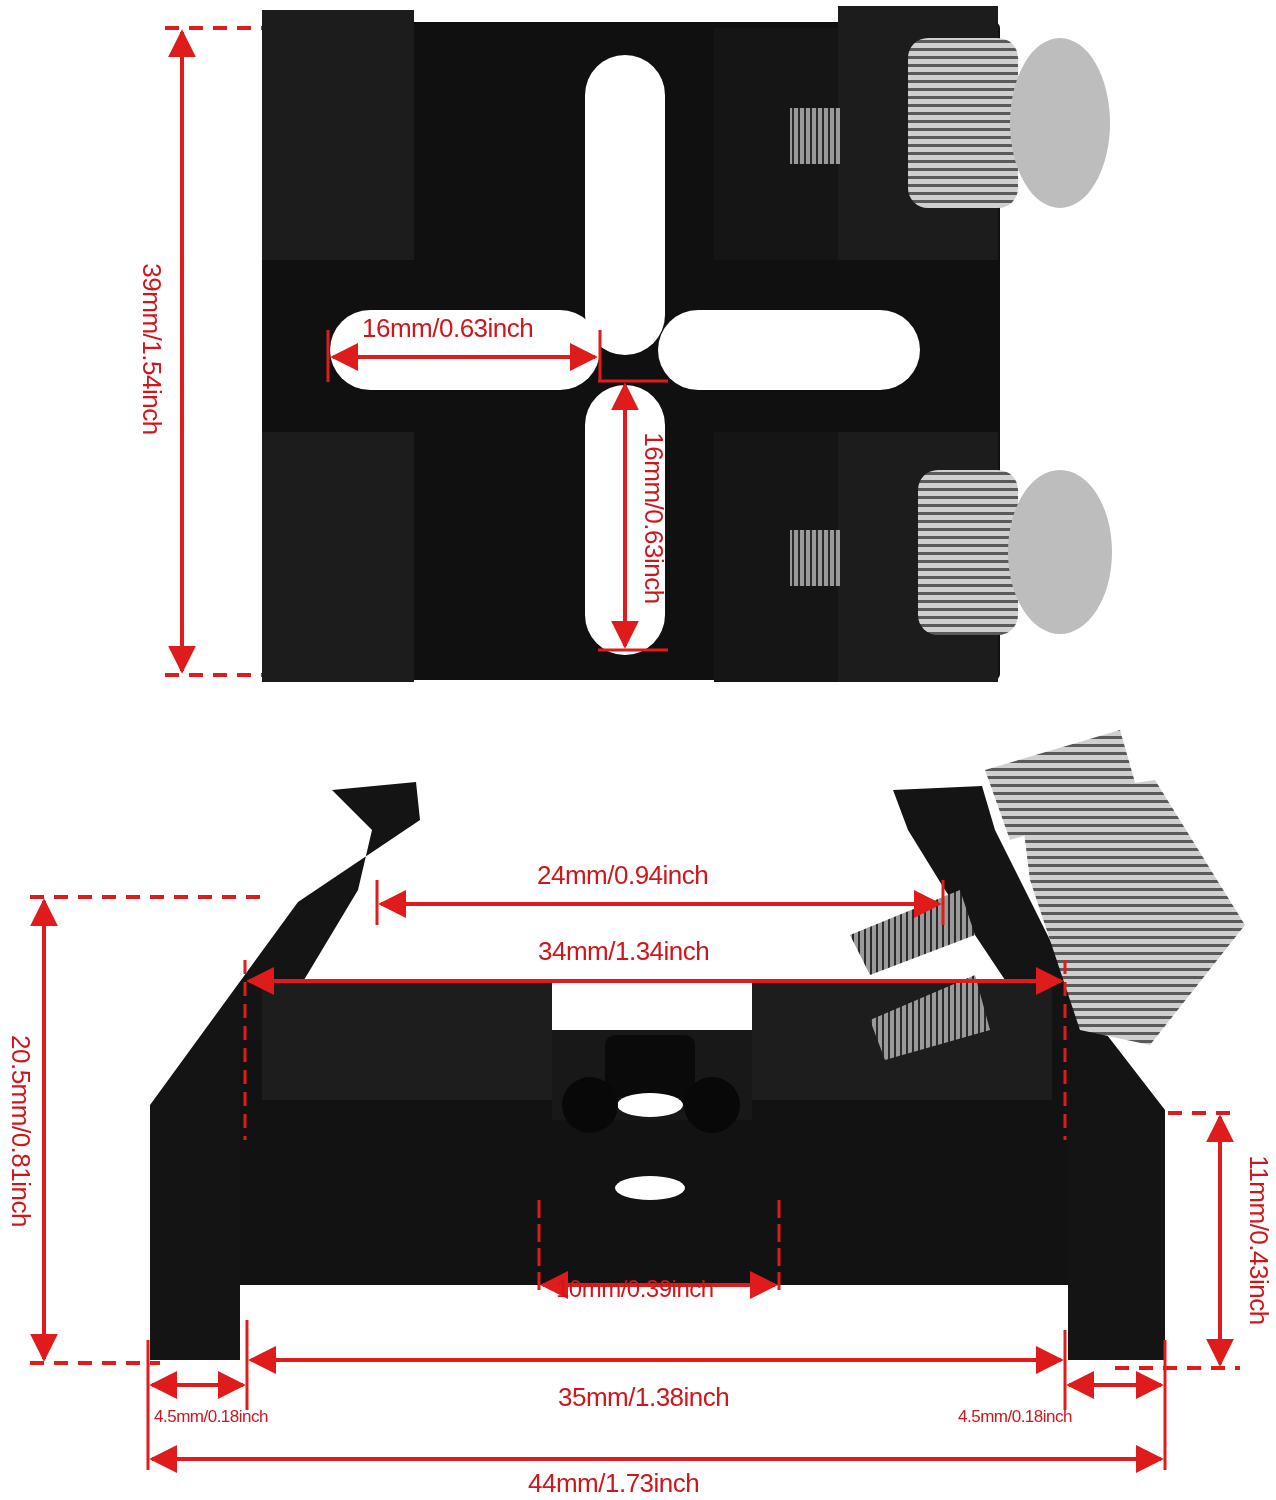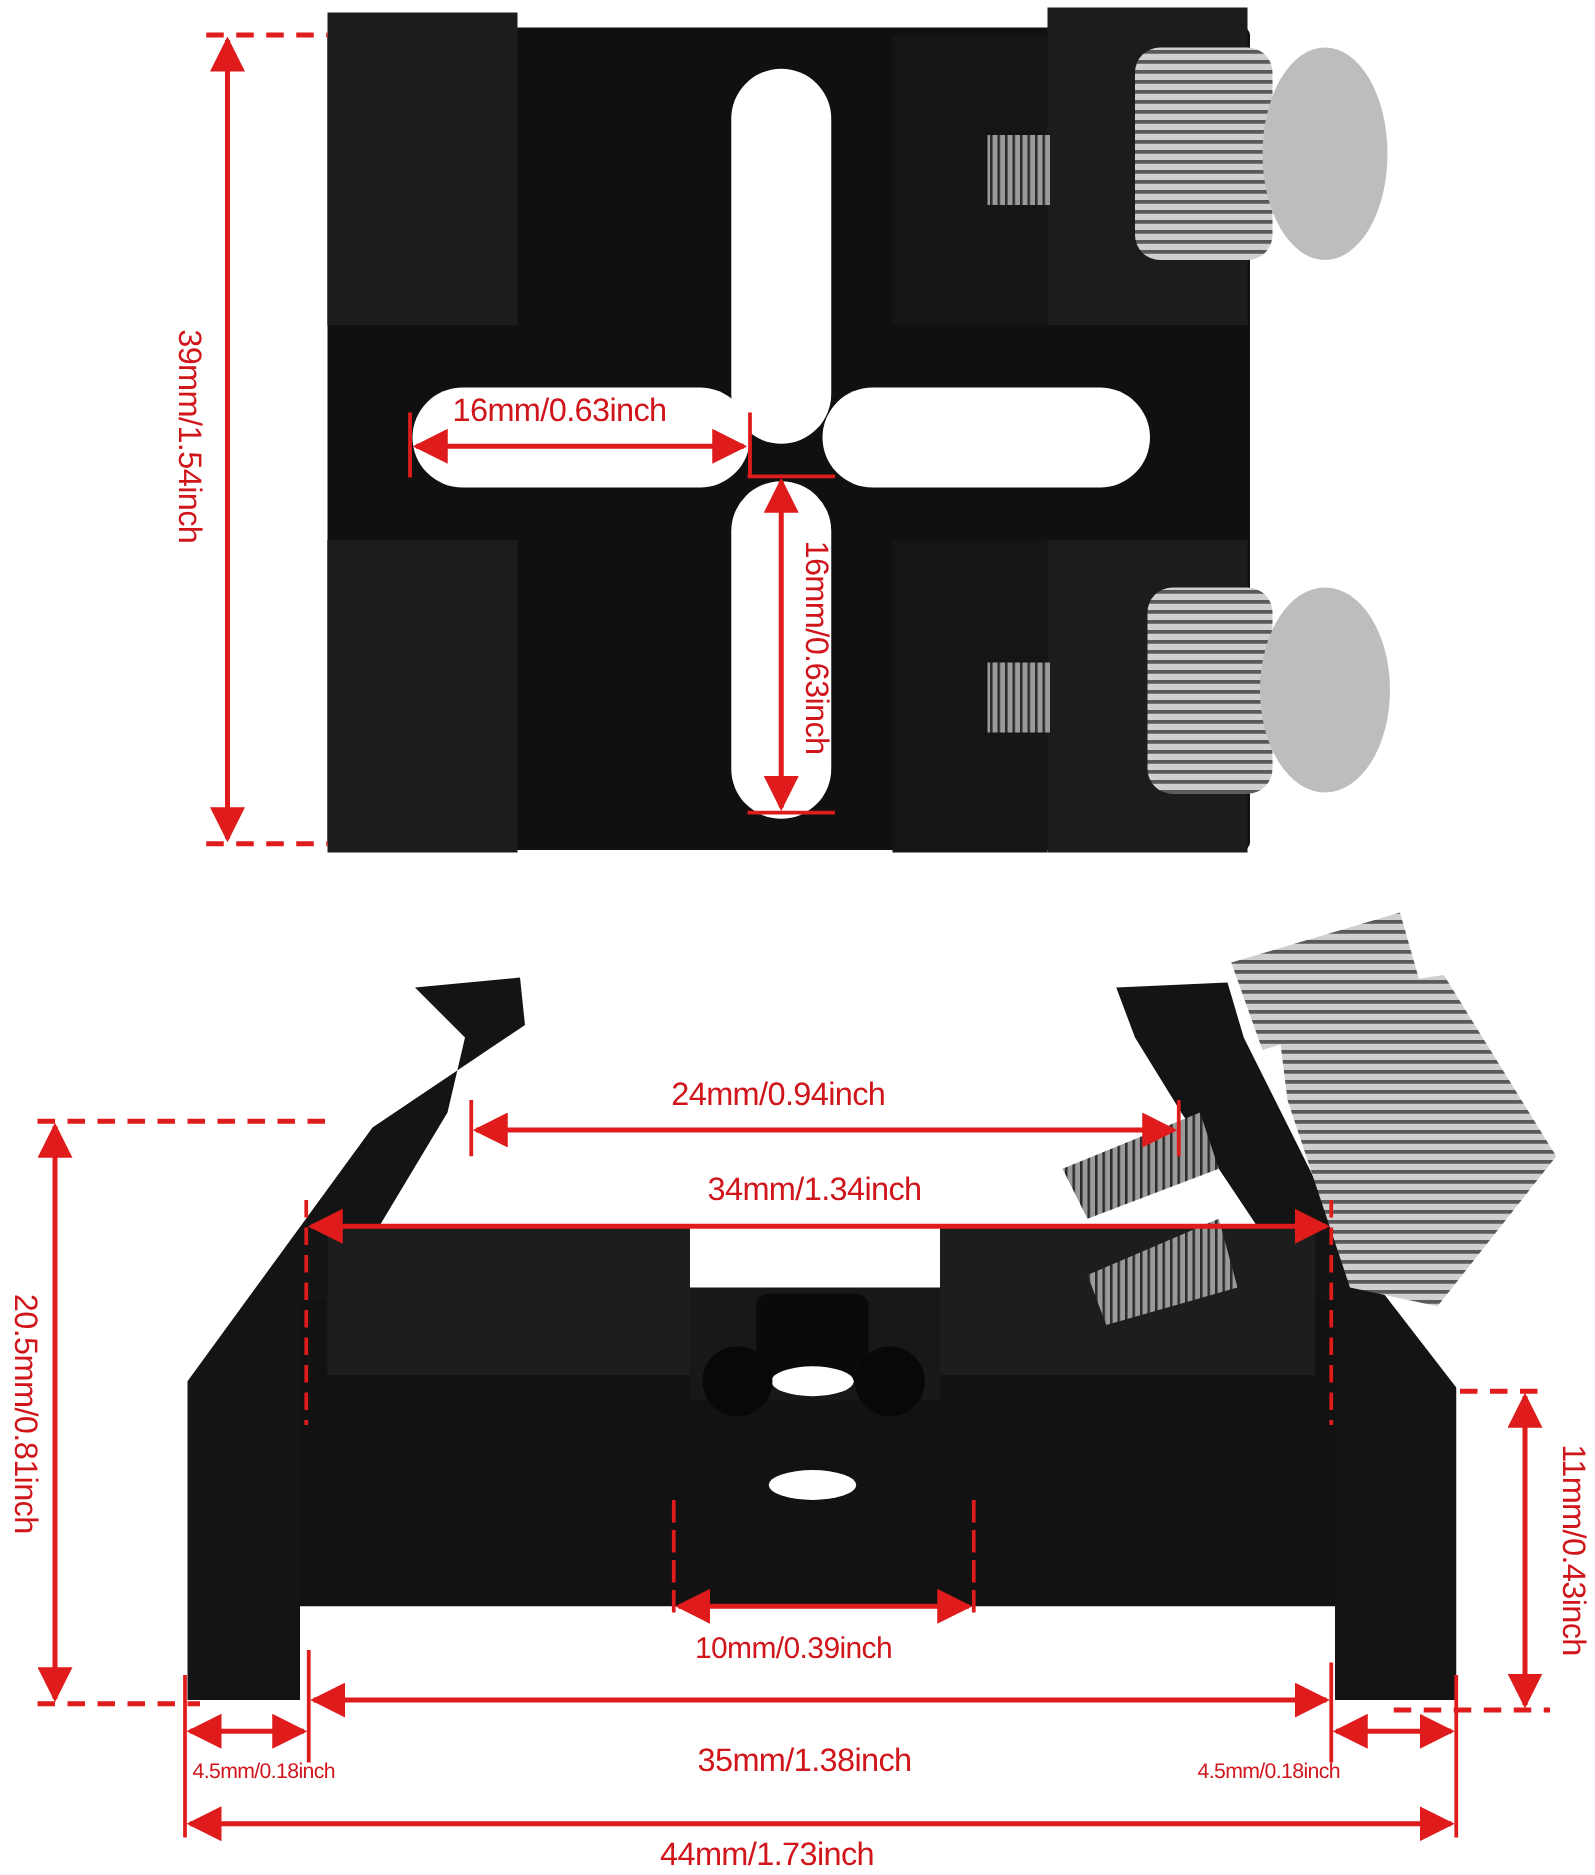--- a/index.html
+++ b/index.html
@@ -131,28 +131,28 @@
   </svg>
 
   <div class="dim-label vert" style="left:52px; top:336px; width:200px; text-align:center; transform: rotate(90deg);">39mm/1.54inch</div>
 
   <div class="dim-label" style="left:362px; top:315px;">16mm/0.63inch</div>
 
   <div class="dim-label vert" style="left:554px; top:505px; width:200px; text-align:center; transform: rotate(90deg);">16mm/0.63inch</div>
 
   <div class="dim-label" style="left:537px; top:862px;">24mm/0.94inch</div>
 
-  <div class="dim-label" style="left:566px; top:938px;">34mm/1.34inch</div>
+  <div class="dim-label" style="left:538px; top:938px;">34mm/1.34inch</div>
 
   <div class="dim-label vert" style="left:-89px; top:1118px; width:220px; text-align:center; transform: rotate(90deg);">20.5mm/0.81inch</div>
 
   <div class="dim-label vert" style="left:1159px; top:1227px; width:200px; text-align:center; transform: rotate(90deg);">11mm/0.43inch</div>
 
-  <div class="dim-label" style="left:556px; top:1307px; font-size:24px;">10mm/0.39inch</div>
+  <div class="dim-label" style="left:556px; top:1277px; font-size:24px;">10mm/0.39inch</div>
 
   <div class="dim-label small" style="left:154px; top:1408px;">4.5mm/0.18inch</div>
 
-  <div class="dim-label" style="left:558px; top:1384px;margin-top:11px;">35mm/1.38inch</div>
+  <div class="dim-label" style="left:558px; top:1384px;">35mm/1.38inch</div>
 
   <div class="dim-label small" style="left:958px; top:1408px;">4.5mm/0.18inch</div>
 
   <div class="dim-label" style="left:528px; top:1470px;">44mm/1.73inch</div>
 </div>
 
 </body></html>

